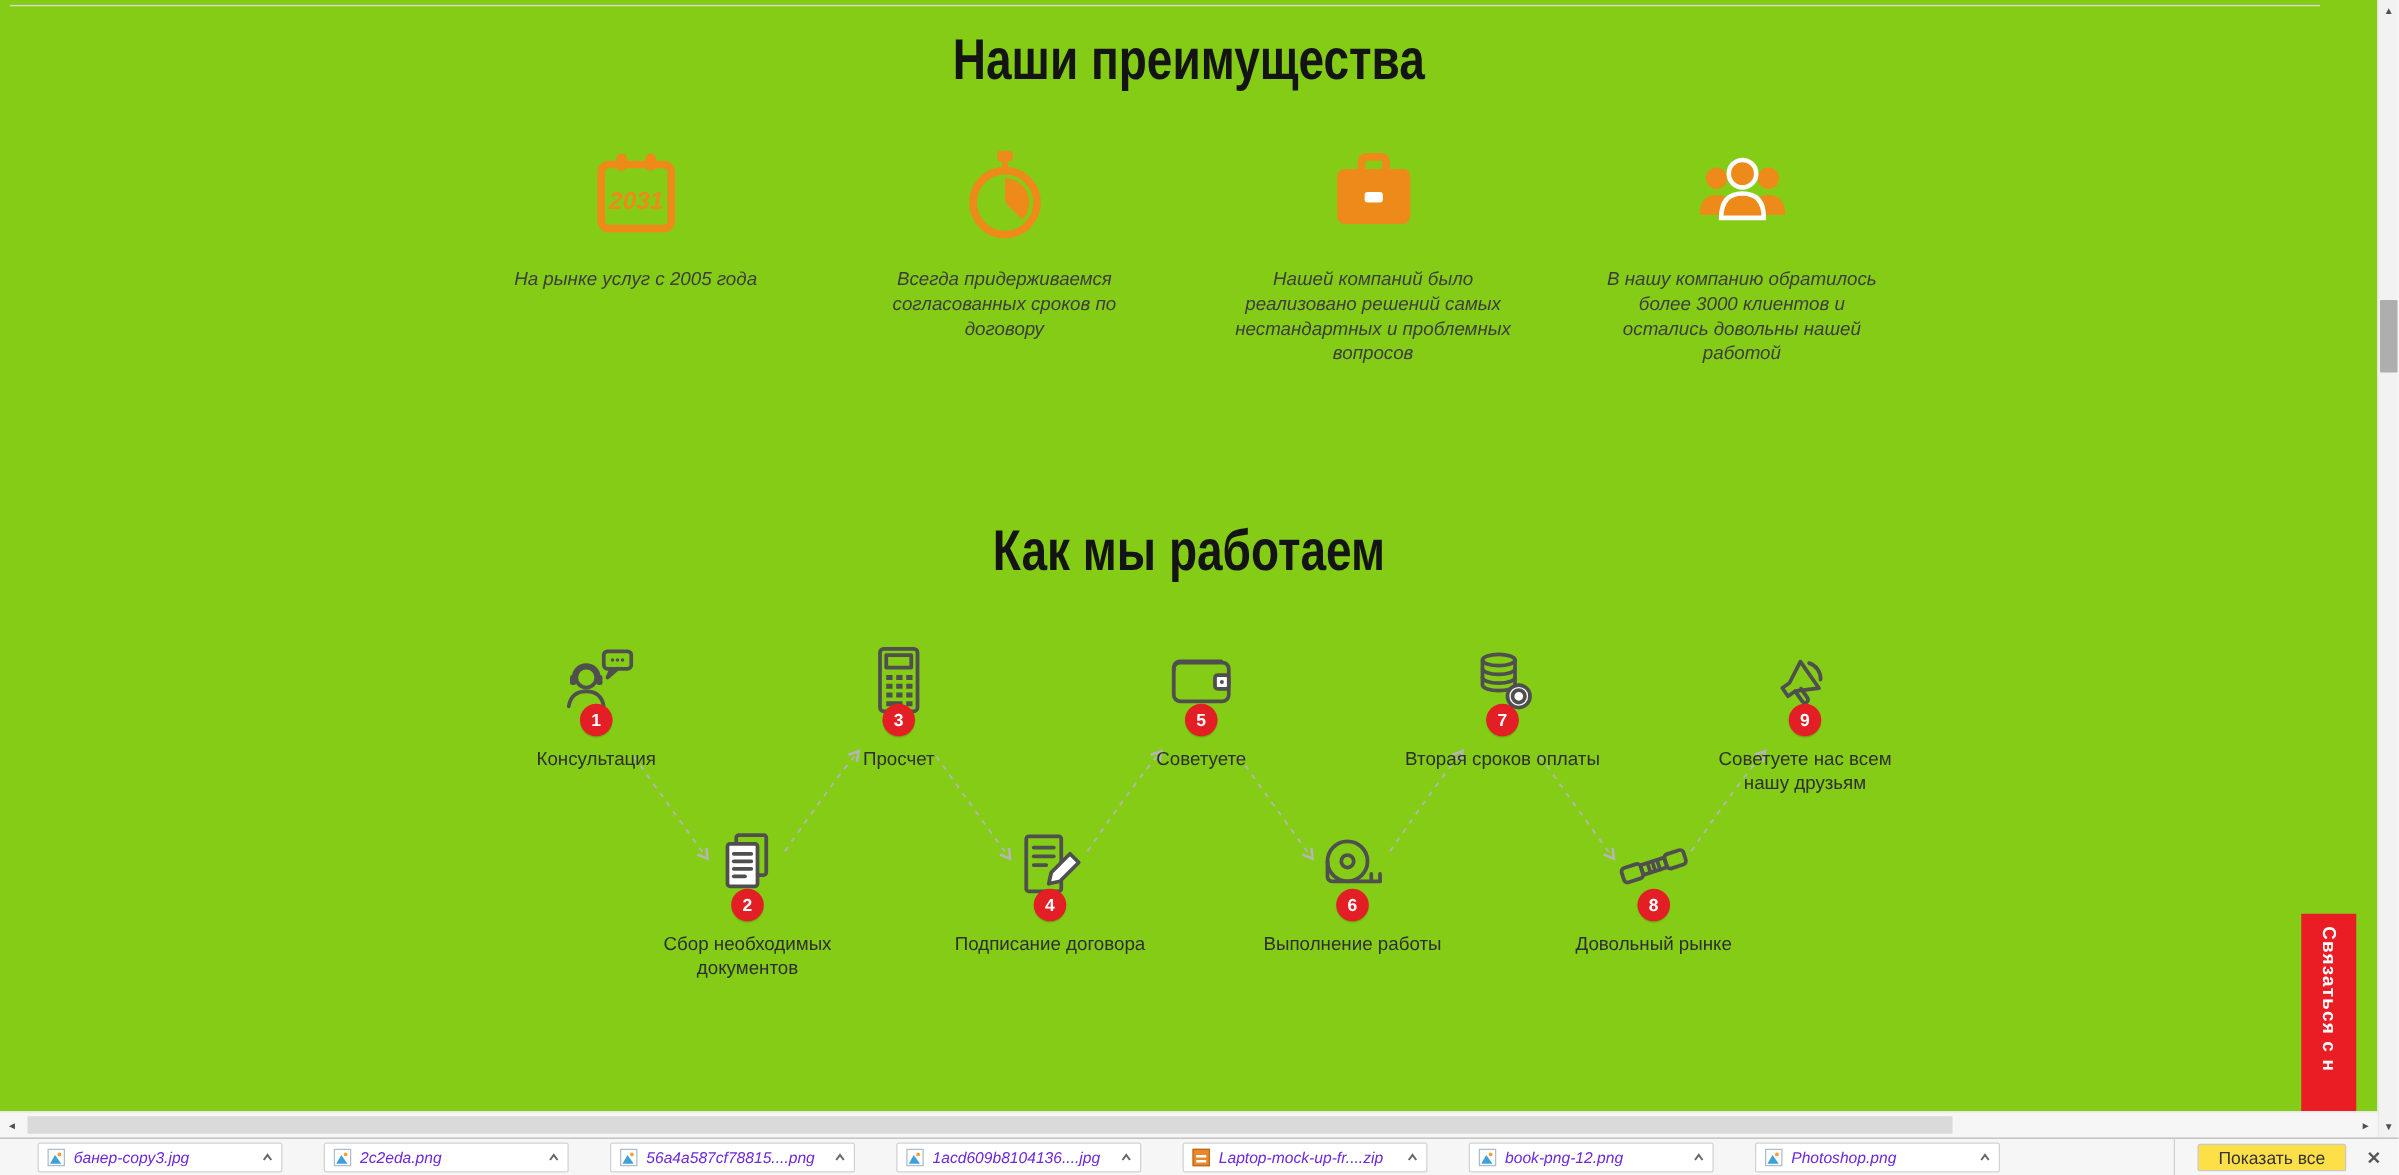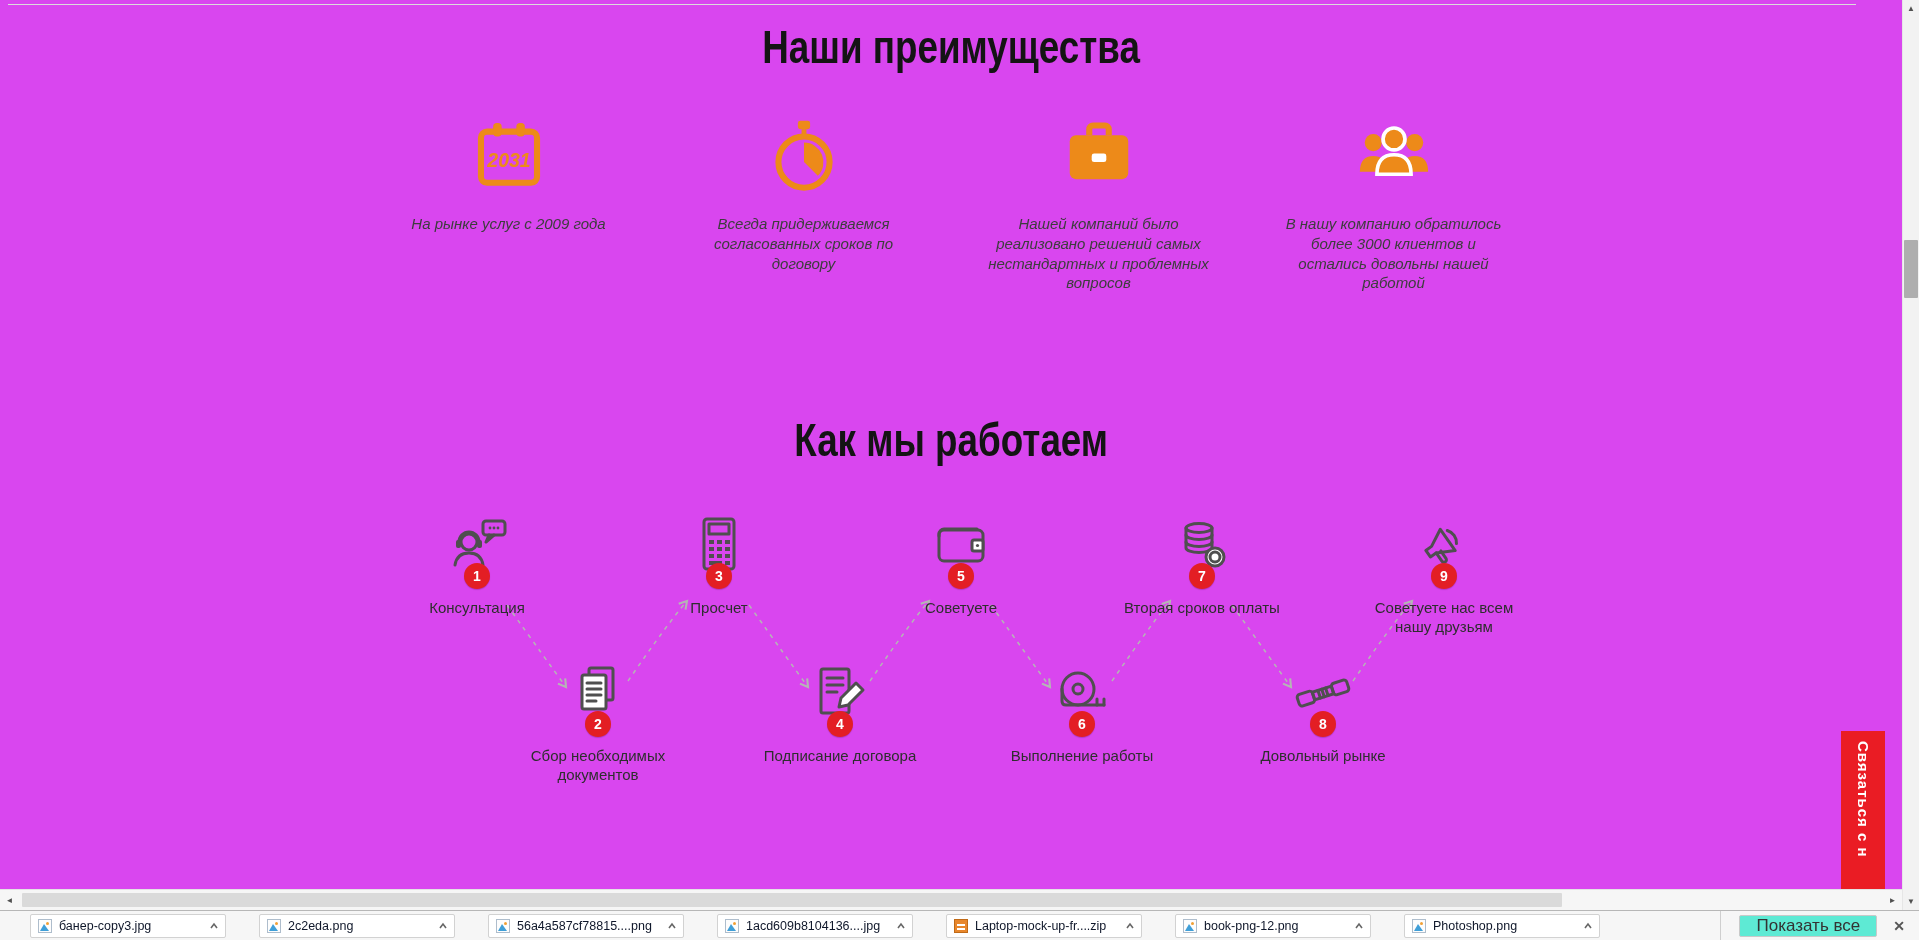--- a/index.html
+++ b/index.html
@@ -1,18 +1,18 @@
 <!DOCTYPE html>
 <html><head>
 <meta charset="utf-8">
 <style>
   html,body{margin:0;padding:0;width:1919px;height:940px;overflow:hidden;background:#fff;
     font-family:"Liberation Sans",sans-serif;}
   .viewport{position:relative;width:1919px;height:940px;background:#fff;}
-  .content{position:absolute;left:0;top:0;width:1902px;height:889px;overflow:hidden;background:#d946ef;}
+  .content{position:absolute;left:0;top:0;width:1902px;height:889px;overflow:hidden;background:#84cc16;}
   .top-rule{position:absolute;top:4px;left:8px;right:46px;height:1px;background:#dcdcdc;}
 
   
   .big-title{text-align:center;font-weight:700;color:#141414;margin:0;}
   .big-title span{display:inline-block;font-size:46px;transform:scaleX(.8);white-space:nowrap;}
   .h1-wrap{padding-top:20px;}
   .h2-wrap{margin-top:120px;}
 
   
   .adv-row{width:1180px;margin:40px auto 0;display:flex;font-style:italic;}
@@ -57,25 +57,25 @@
     border-top:1px solid #b7b7b7;box-sizing:border-box;display:flex;align-items:center;}
   .dl-items{display:flex;gap:33px;padding-left:30px;flex:1;min-width:0;align-items:center;}
   .dl-item{width:196px;height:24px;background:#fff;border:1px solid #d2d2d2;border-radius:2px;
     display:flex;align-items:center;padding:0 2px 0 7px;box-sizing:border-box;cursor:pointer;flex:0 0 auto;}
   .file-ico{width:14px;height:14px;flex:0 0 auto;position:relative;border:1px solid #aebdcc;background:#fdfdfd;box-sizing:border-box;}
   .file-ico.image::after{content:"";position:absolute;left:1px;bottom:1px;width:0;height:0;
     border-left:4px solid transparent;border-right:5px solid transparent;border-bottom:7px solid #3f9fd8;}
   .file-ico.image::before{content:"";position:absolute;right:2px;top:2px;width:3px;height:3px;border-radius:50%;background:#f2a034;}
   .file-ico.archive{background:#e8872c;border-color:#c06a17;}
   .file-ico.archive::after{content:"";position:absolute;left:2px;right:2px;top:4px;height:2px;background:#fff;box-shadow:0 4px 0 #fff;}
-  .dl-name{flex:1;font-size:12.5px;color:#0f172a;white-space:nowrap;overflow:hidden;margin:0 2px 0 7px;}
+  .dl-name{flex:1;font-size:12.5px;color:#6d28d9;white-space:nowrap;overflow:hidden;margin:0 2px 0 7px;font-style:italic;}
   .dl-caret{width:18px;height:100%;display:flex;align-items:center;justify-content:center;cursor:pointer;}
   .dl-right{display:flex;align-items:center;gap:16px;padding:0 14px 0 18px;border-left:1px solid #cfcfcf;height:100%;}
-  .show-all{height:22px;padding:0 16px;background:#5eead4;border:1px solid #c9c9c9;border-radius:2px;
-    font-size:17px;color:#333;font-family:inherit;cursor:pointer;white-space:nowrap;}
+  .show-all{height:22px;padding:0 16px;background:#fde047;border:1px solid #c9c9c9;border-radius:2px;
+    font-size:14px;color:#333;font-family:inherit;cursor:pointer;white-space:nowrap;}
   .dl-close{font-size:14px;color:#555;font-weight:700;cursor:pointer;line-height:1;}
 
   svg{display:block;}
 </style>
 </head>
 <body>
 
 <div class="viewport">
   <div class="content">
     <div class="top-rule"></div>
@@ -88,21 +88,21 @@
 
       <div class="adv-col">
         <div class="adv-icon">
           <svg width="78" height="78" viewBox="0 0 64 64">
             <rect x="9" y="12" width="46" height="42" rx="5" fill="none" stroke="#ed8a19" stroke-width="5"></rect>
             <rect x="19" y="5" width="7" height="11" rx="3" fill="#ed8a19"></rect>
             <rect x="38" y="5" width="7" height="11" rx="3" fill="#ed8a19"></rect>
             <text x="32" y="41" text-anchor="middle" font-size="16" font-weight="bold" fill="#ed8a19">2031</text>
           </svg>
         </div>
-        <div class="adv-text">На рынке услуг с 2009 года</div>
+        <div class="adv-text">На рынке услуг с 2005 года</div>
       </div>
 
       <div class="adv-col">
         <div class="adv-icon">
           <svg width="78" height="78" viewBox="0 0 64 64">
             <rect x="27" y="3" width="10" height="7" rx="2" fill="#ed8a19"></rect>
             <line x1="32" y1="10" x2="32" y2="15" stroke="#ed8a19" stroke-width="4"></line>
             <circle cx="32" cy="37" r="21" fill="none" stroke="#ed8a19" stroke-width="5"></circle>
             <path d="M32 37 L32 21 A16 16 0 0 1 43.3 48.3 Z" fill="#ed8a19"></path>
           </svg>

